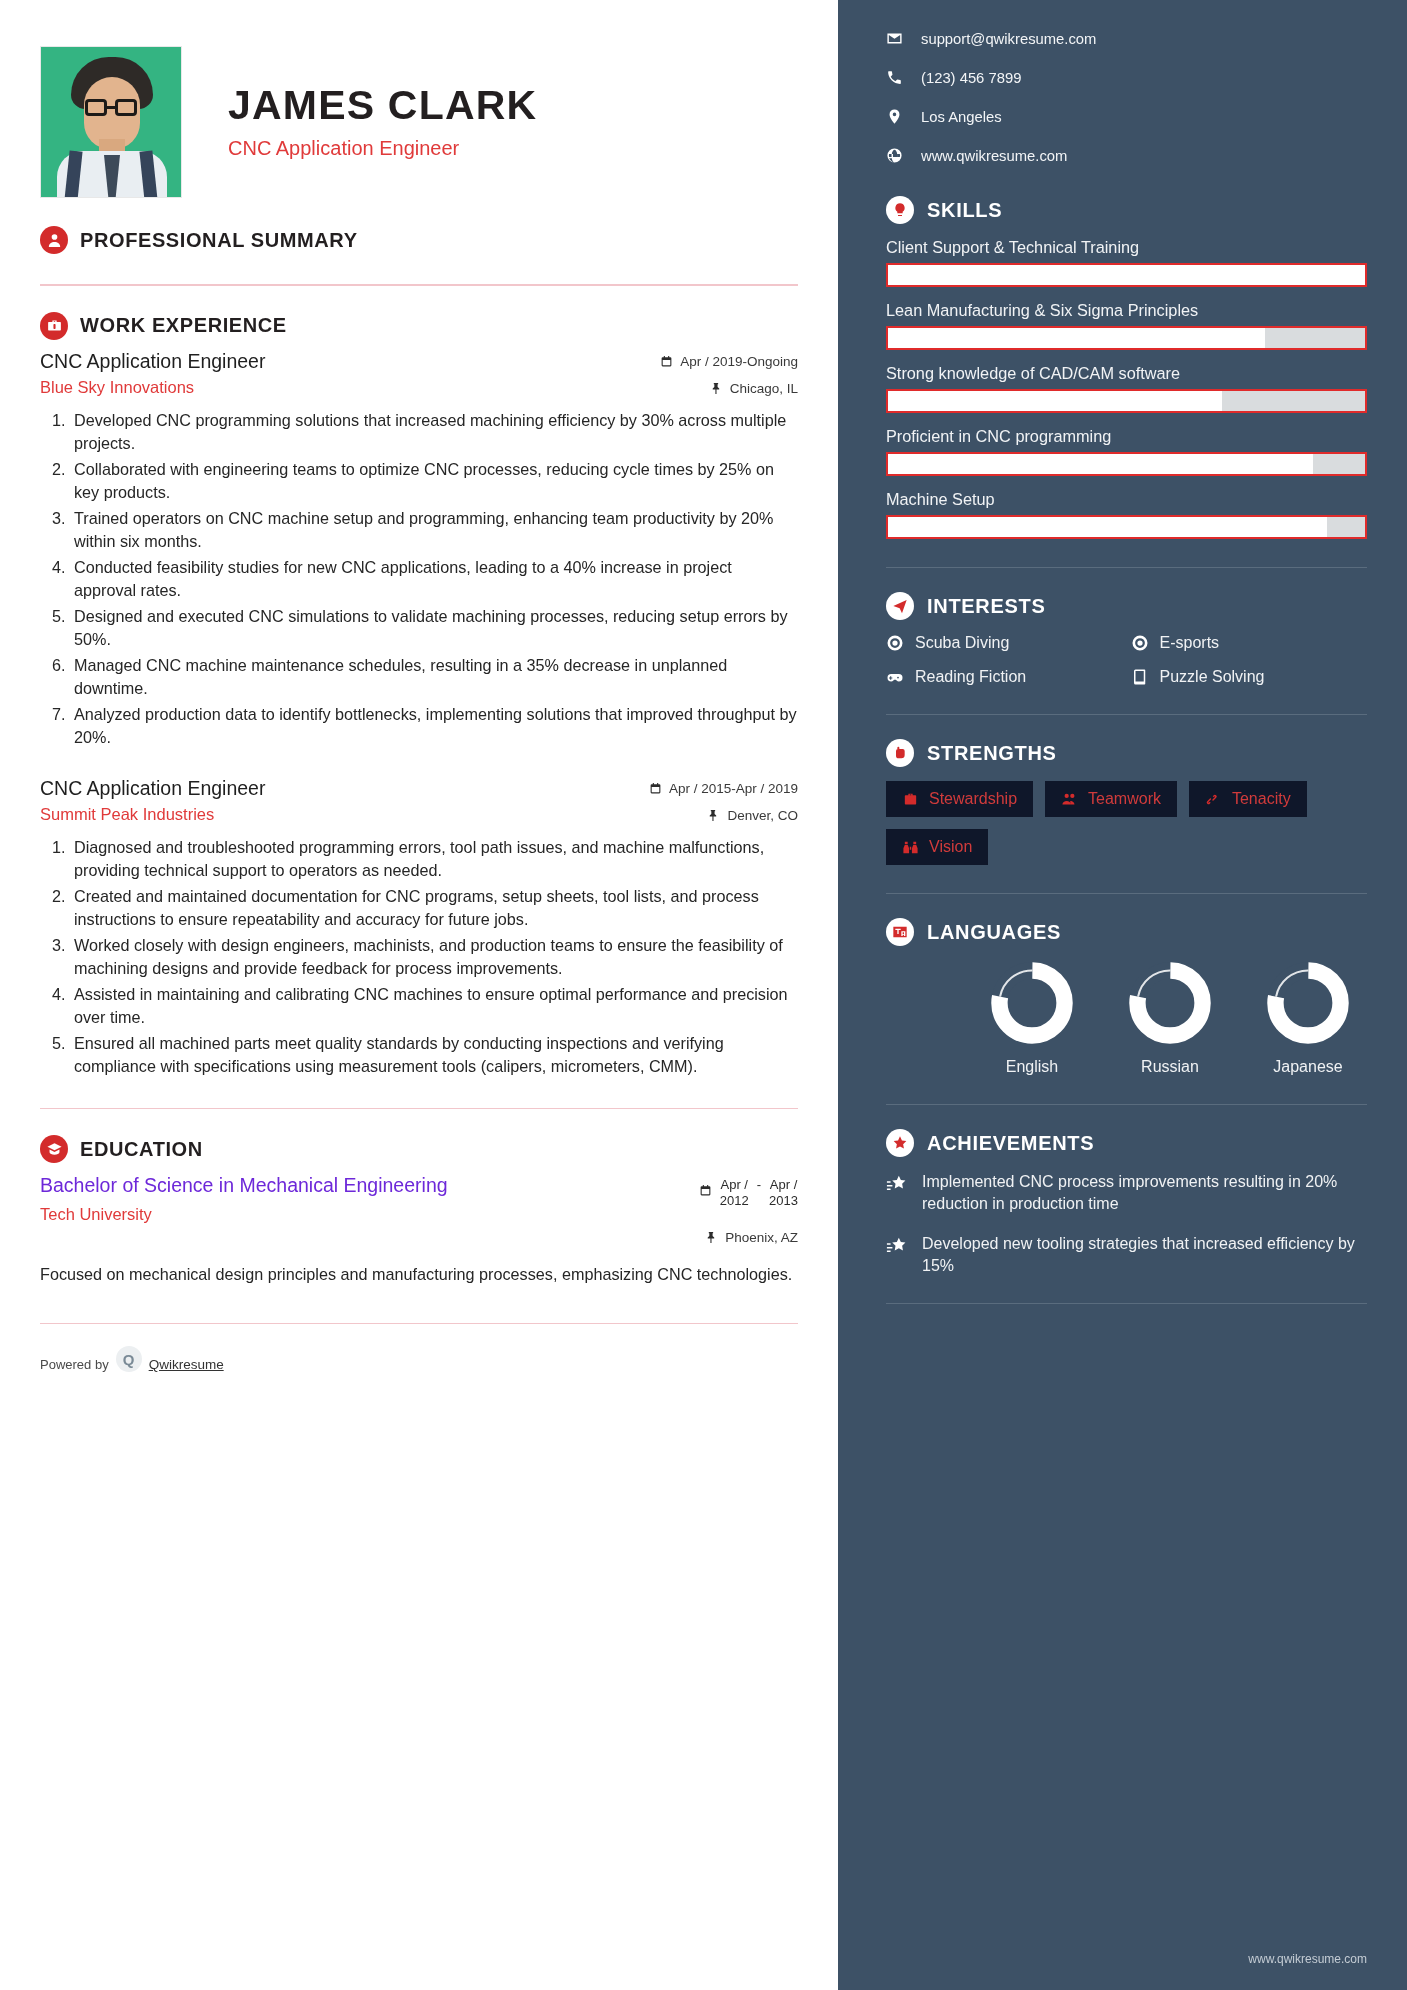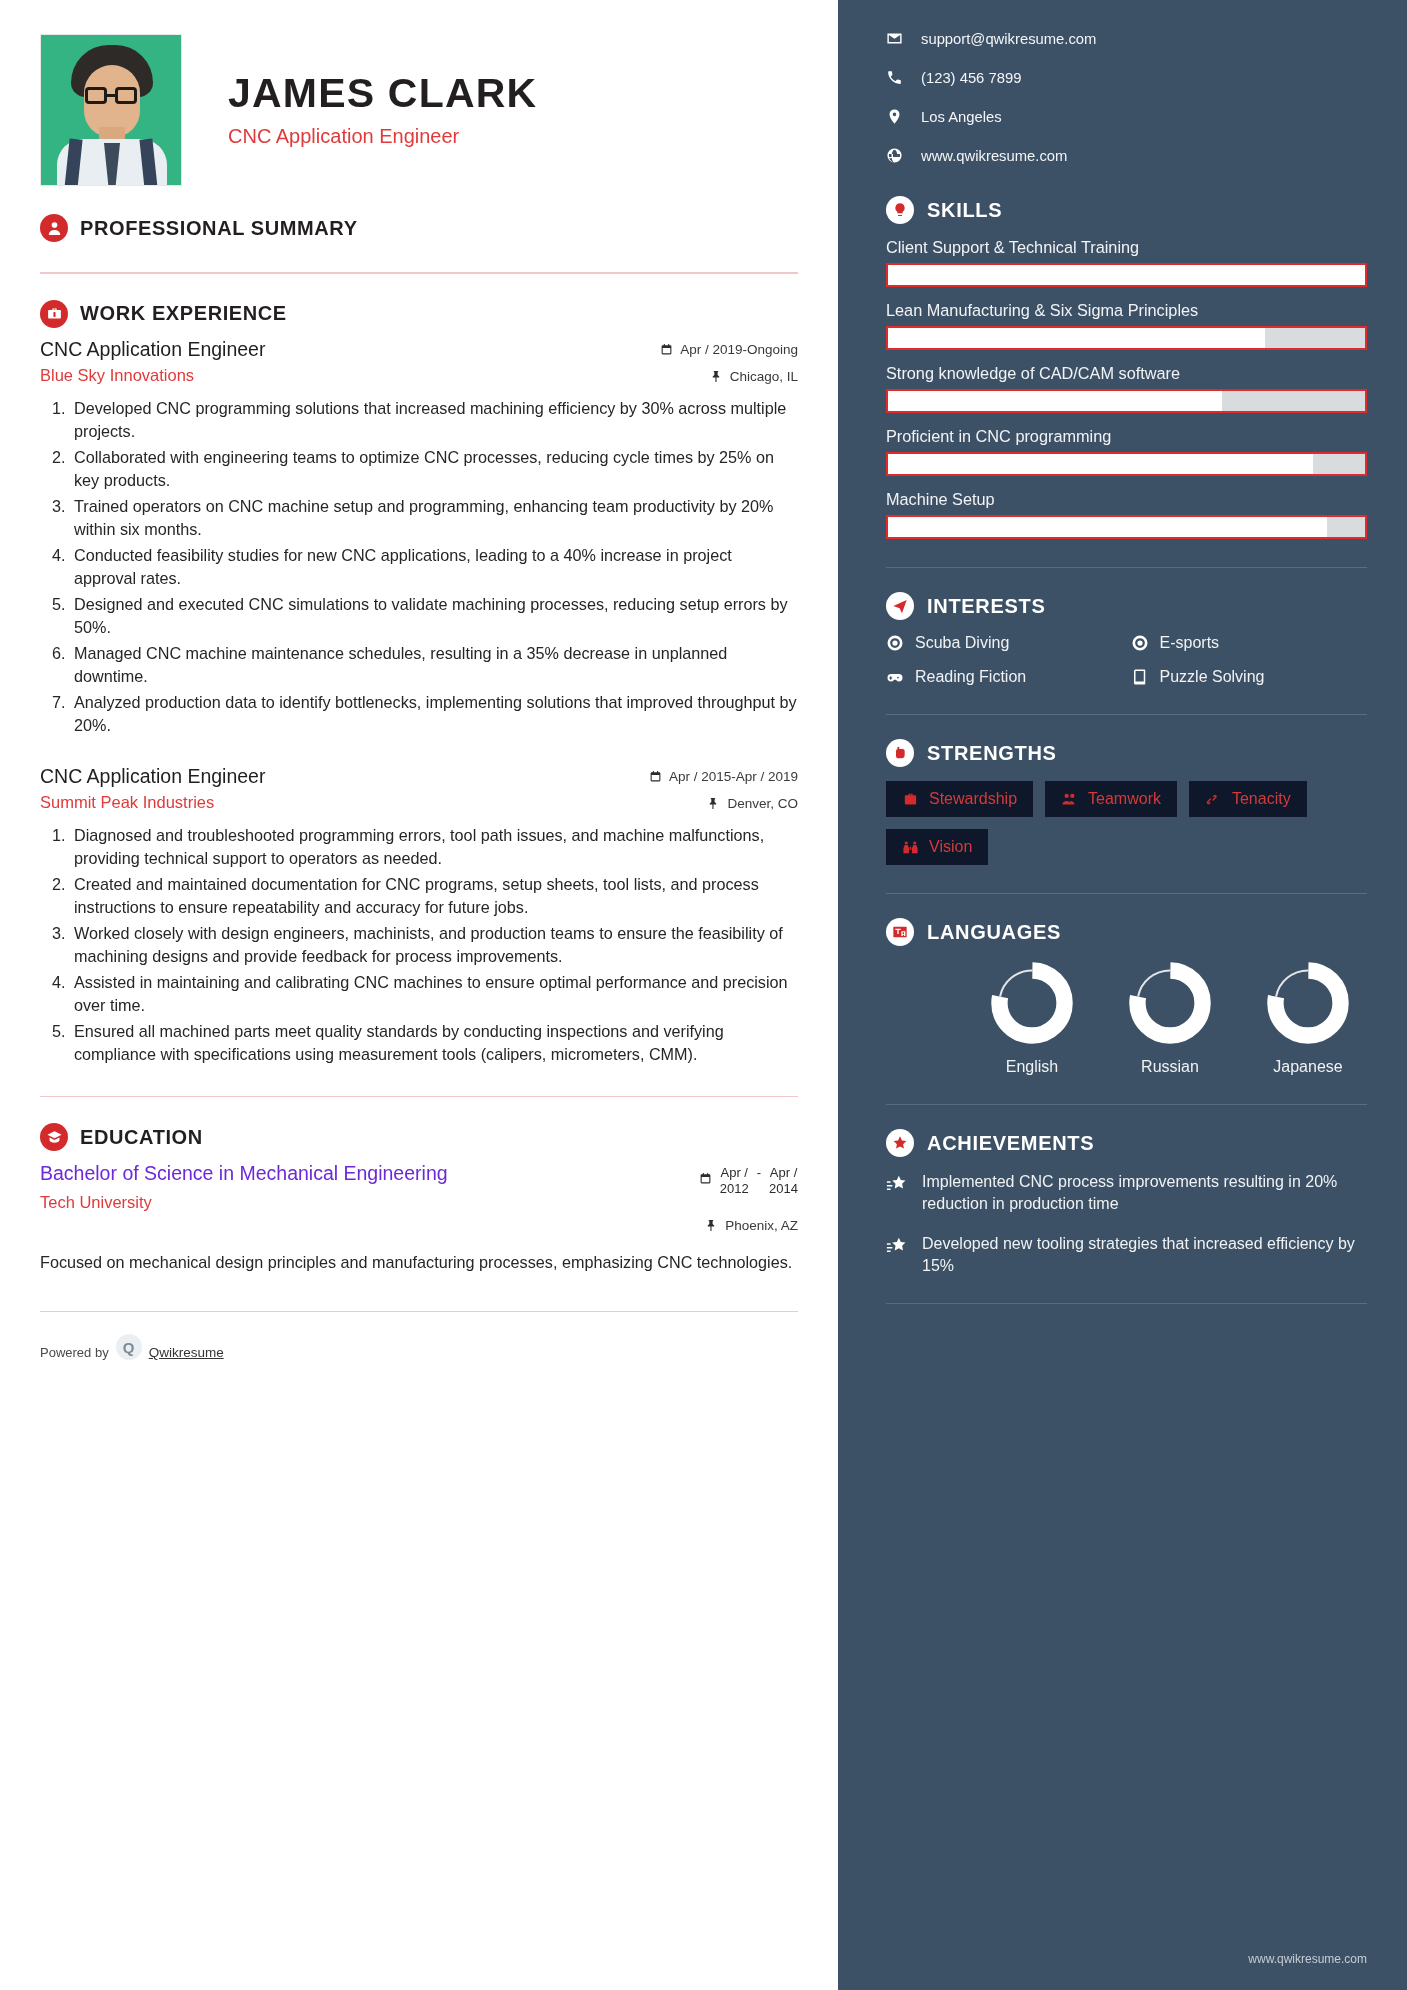--- a/index.html
+++ b/index.html
@@ -4,21 +4,21 @@
 <style>
   * { box-sizing: border-box; margin: 0; padding: 0; }
   html, body {
     width: 1407px; height: 1990px;
     font-family: "Liberation Sans", sans-serif;
     background: #ffffff;
   }
   .page { display: flex; width: 1407px; height: 1990px; background:#fff; }
 
   
-  .left { width: 838px; padding: 34px 40px 0 40px; position: relative; }
+  .left { width: 838px; padding: 34px 40px 0 40px; position: relative; margin-top: 12px; }
 
   .header-row { display: flex; align-items: center; gap: 46px; margin-bottom: 28px; }
   .photo {
     width: 142px; height: 152px; flex: 0 0 142px;
     background: #34b482; position: relative; overflow: hidden;
     border: 1px solid #e8e8e8;
   }
   .photo .hair { position:absolute; left:30px; top:10px; width:82px; height:52px;
     background:#2e2a27; border-radius:42px 42px 16px 16px; }
   .photo .face { position:absolute; left:43px; top:30px; width:56px; height:72px;
@@ -252,21 +252,21 @@
             <svg class="meta-ic" style="margin-top:7px;" viewBox="0 0 24 24">
                 <path d="M7 2v2H5a2 2 0 00-2 2v13a2 2 0 002 2h14a2 2 0 002-2V6a2 2 0 00-2-2h-2V2h-2v2H9V2zm12 7v10H5V9z"></path>
               </svg>
             <div class="edu-date-col">
               <div>Apr /</div>
               <div>2012</div>
             </div>
             <div class="edu-dash">-</div>
             <div class="edu-date-col">
               <div>Apr /</div>
-              <div>2014</div>
+              <div>2013</div>
             </div>
           </div>
           <div class="meta-line" style="margin-top:22px;">
             <svg class="meta-ic" viewBox="0 0 24 24">
                 <path d="M9 2h6v2h-1v5l3 3v2h-5v8h-2v-8H5v-2l3-3V4H7V2z"></path>
               </svg>
             <span>Phoenix, AZ</span>
           </div>
         </div>
       </div>

